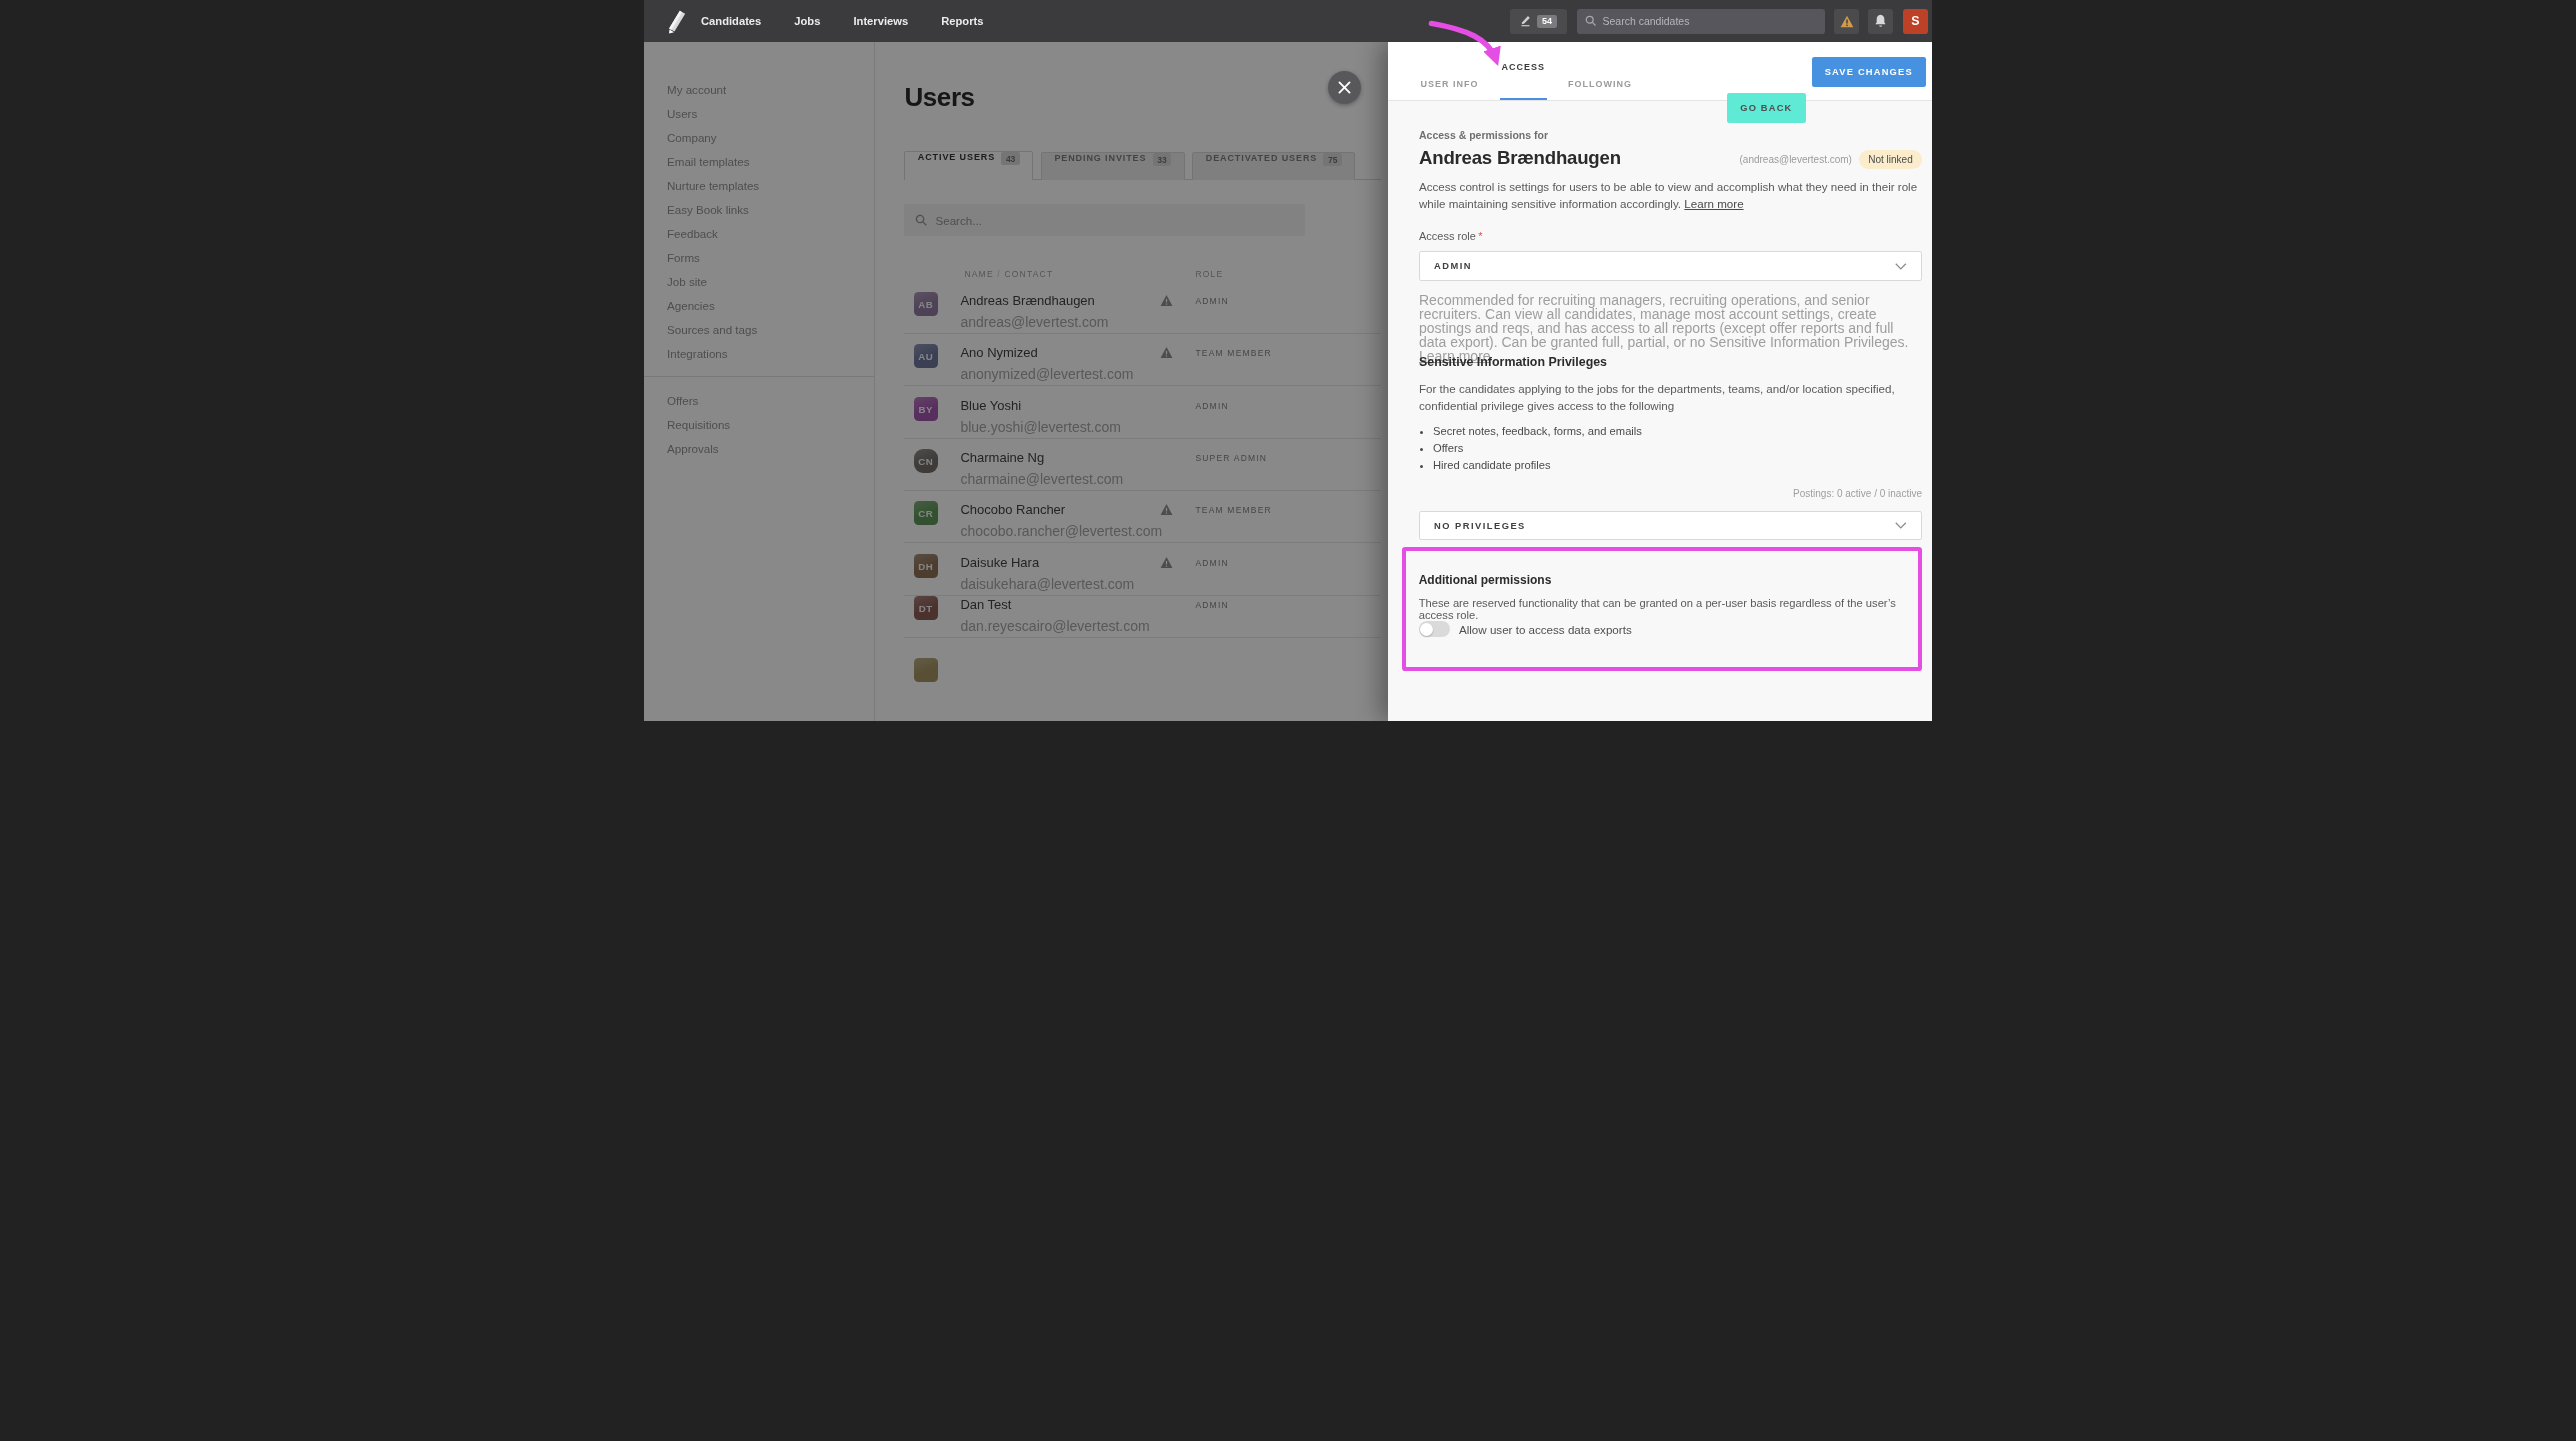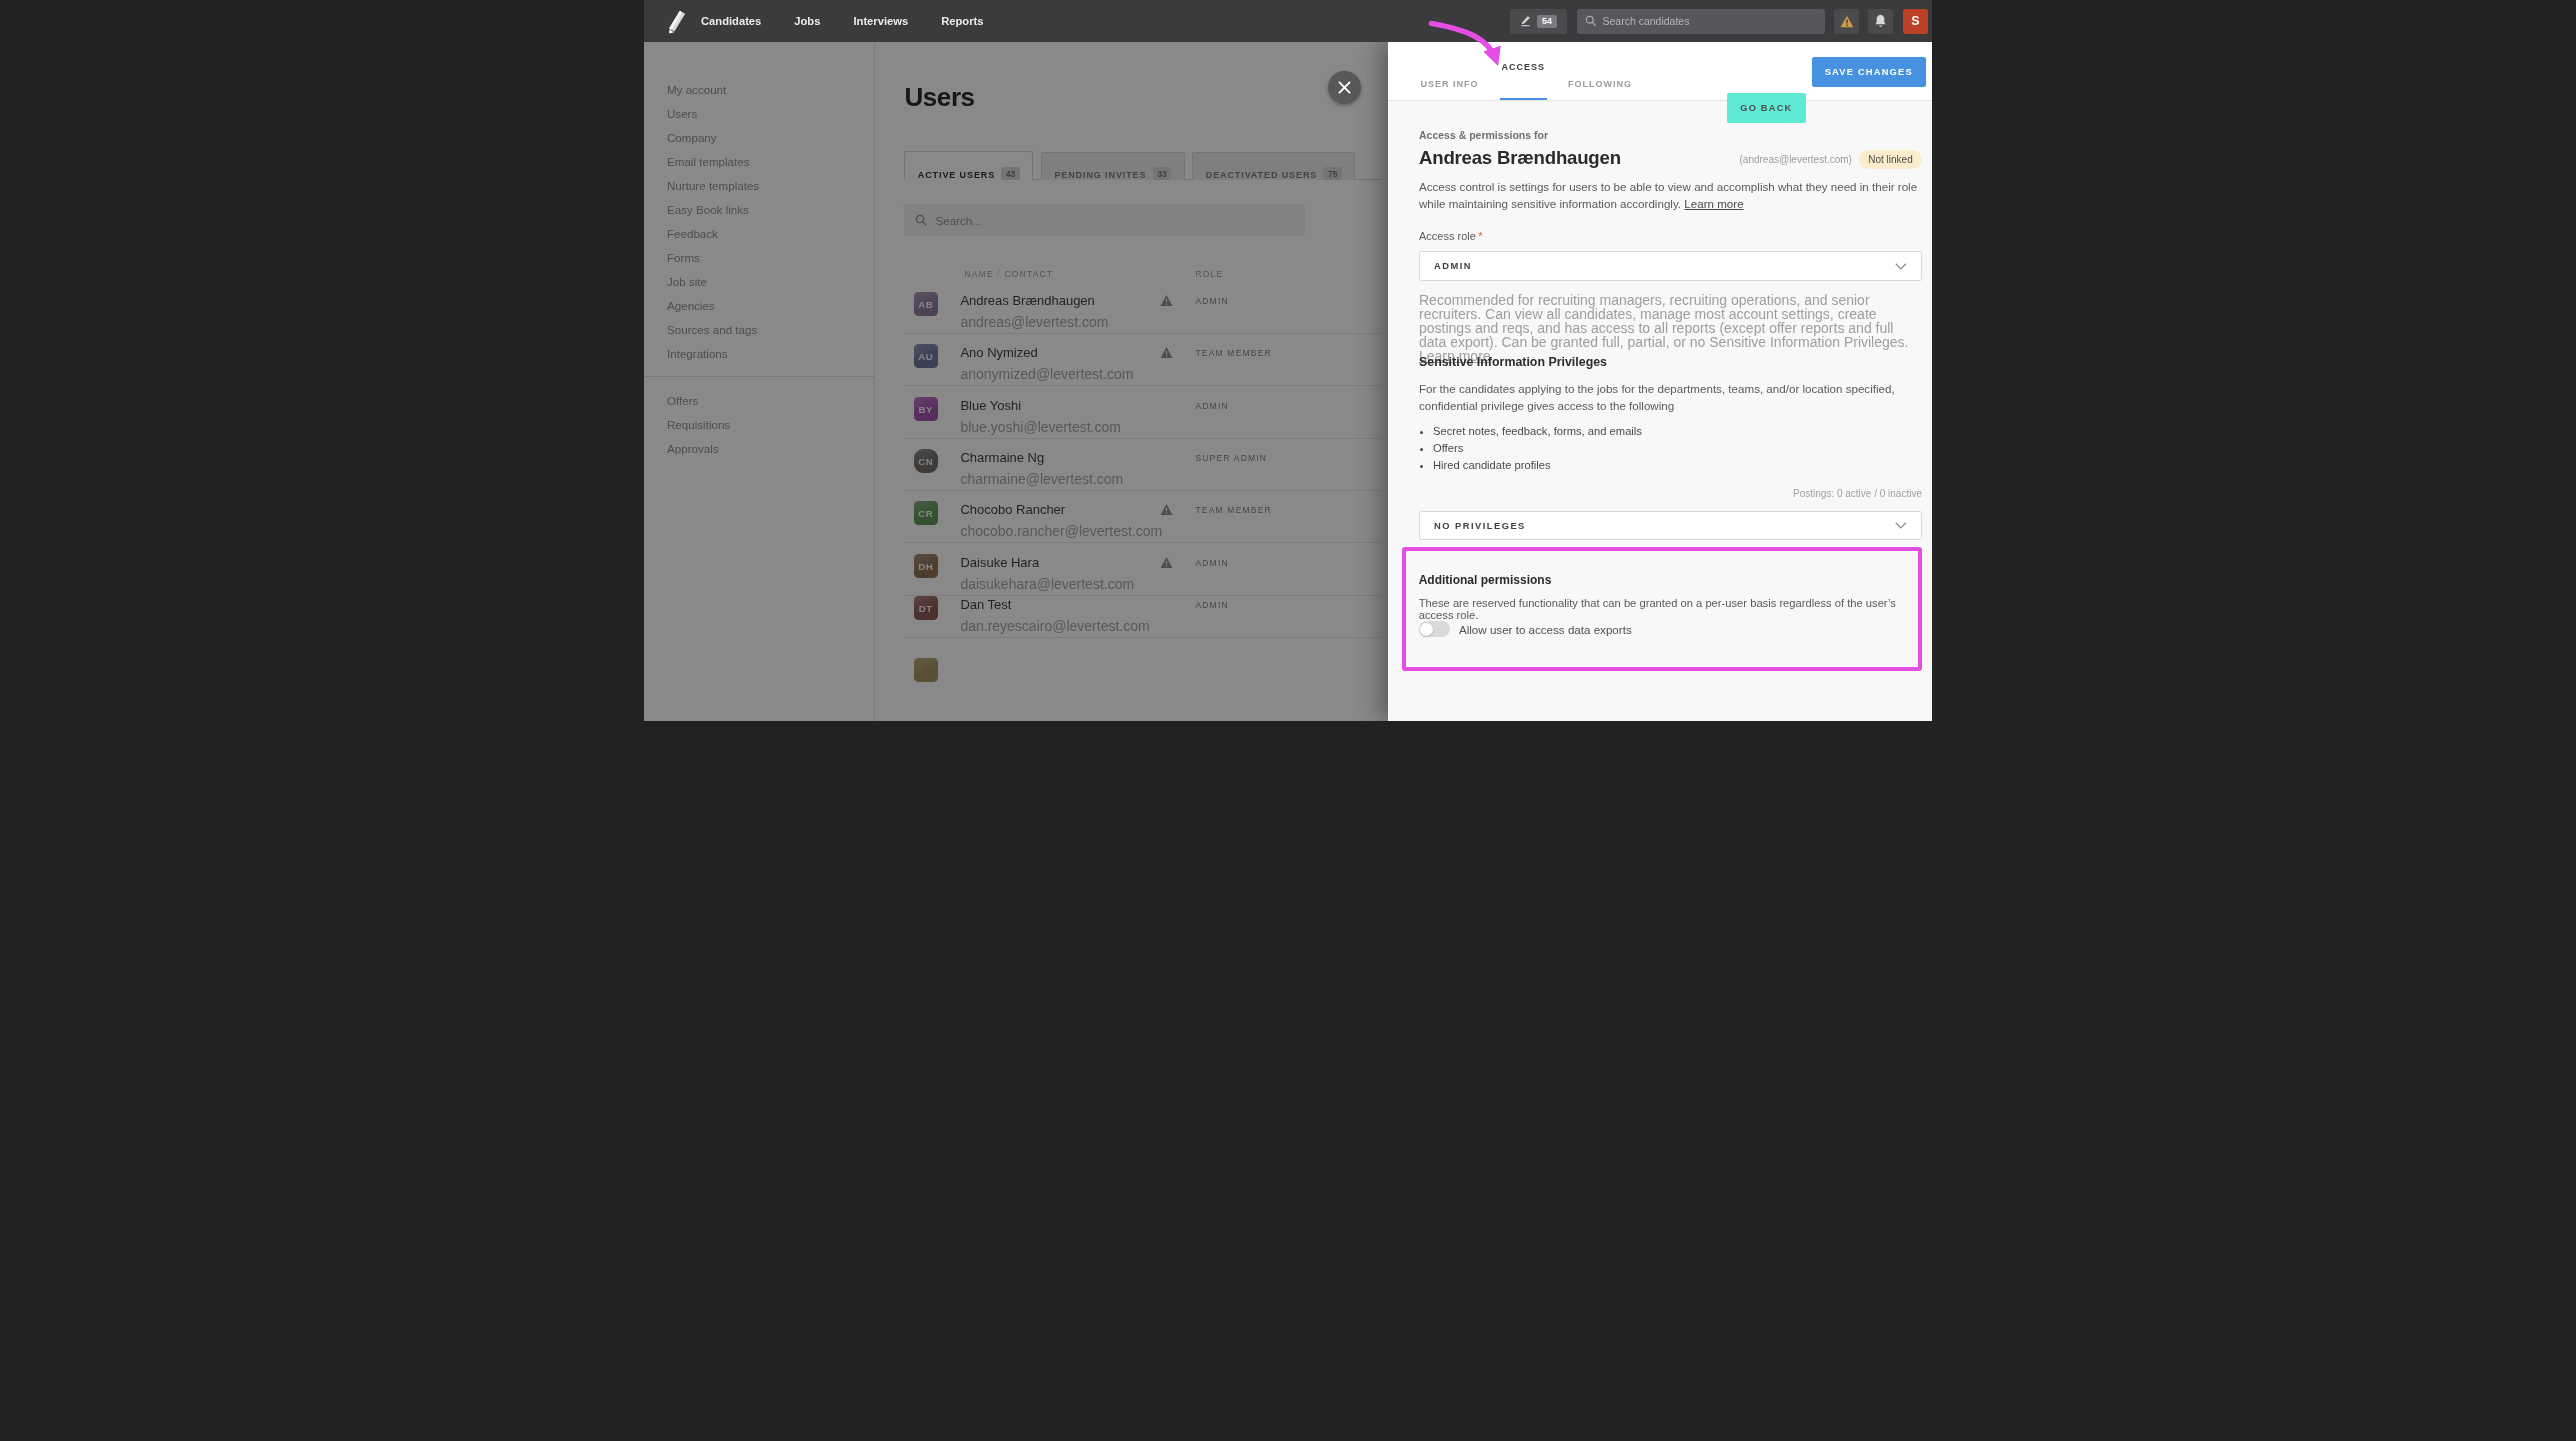--- a/index.html
+++ b/index.html
@@ -24,21 +24,21 @@
   
   .sidebar{position:absolute;top:42px;left:0;width:231px;height:679px;background:#fff;border-right:0.8px solid #e2e2e2;padding-top:35px;}
   .side-item{padding-left:23px;height:24px;display:flex;align-items:center;font-size:11.6px;color:#8f8f8f;cursor:pointer;}
   .side-div{border-top:0.8px solid #e0e0e0;margin:11px 0;}
 
   
   .main{position:absolute;top:42px;left:231px;width:513px;height:679px;background:#fff;}
   .page-title{position:absolute;left:29.4px;top:40px;font-size:26px;font-weight:800;color:#262626;letter-spacing:-0.4px;}
   .tabsbar{position:absolute;left:29.4px;top:109px;width:477px;height:29px;display:flex;align-items:flex-end;gap:7.7px;}
   .tabsline{position:absolute;left:29.4px;top:137px;width:477px;border-top:0.8px solid #d6d6d6;}
-  .tab{height:28px;border:0.8px solid #d6d6d6;border-bottom:none;border-radius:2.3px 2.3px 0 0;background:#ececec;display:flex;align-items:flex-end;gap:6.2px;padding:0 12.4px;font-size:9px;font-weight:700;letter-spacing:0.9px;color:#7a7a7a;cursor:pointer;position:relative;z-index:1;}
+  .tab{height:28px;border:0.8px solid #d6d6d6;border-bottom:none;border-radius:2.3px 2.3px 0 0;background:#ececec;display:flex;align-items:flex-start;gap:6.2px;padding:0 12.4px;font-size:9px;font-weight:700;letter-spacing:0.9px;color:#7a7a7a;cursor:pointer;position:relative;z-index:1;}
   .tab.active{background:#fff;height:29px;color:#2f2f2f;}
   .tab-badge{background:#d9d9d9;color:#6f6f6f;font-size:8.5px;font-weight:700;border-radius:2.3px;padding:1.5px 4.6px;letter-spacing:0;}
   .list-search{position:absolute;left:29.4px;top:162px;width:401px;height:32px;background:#f1f1f1;border-radius:2.3px;display:flex;align-items:center;padding:0 11px;gap:7.7px;}
   .list-search-ph{color:#909090;font-size:11.6px;}
   .thead{position:absolute;left:29.4px;top:227px;width:477px;font-size:8.5px;letter-spacing:1.2px;color:#9c9c9c;}
   .thead .c1{position:absolute;left:60px;top:0;}
   .thead .c2{position:absolute;left:291px;top:0;}
   .thead .slash{color:#c4c4c4;}
   .tbl{position:absolute;left:29.4px;top:240px;width:477px;height:439px;overflow:hidden;}
   .trow{position:absolute;left:0;width:477px;height:52px;border-bottom:0.8px solid #e6e6e6;}

